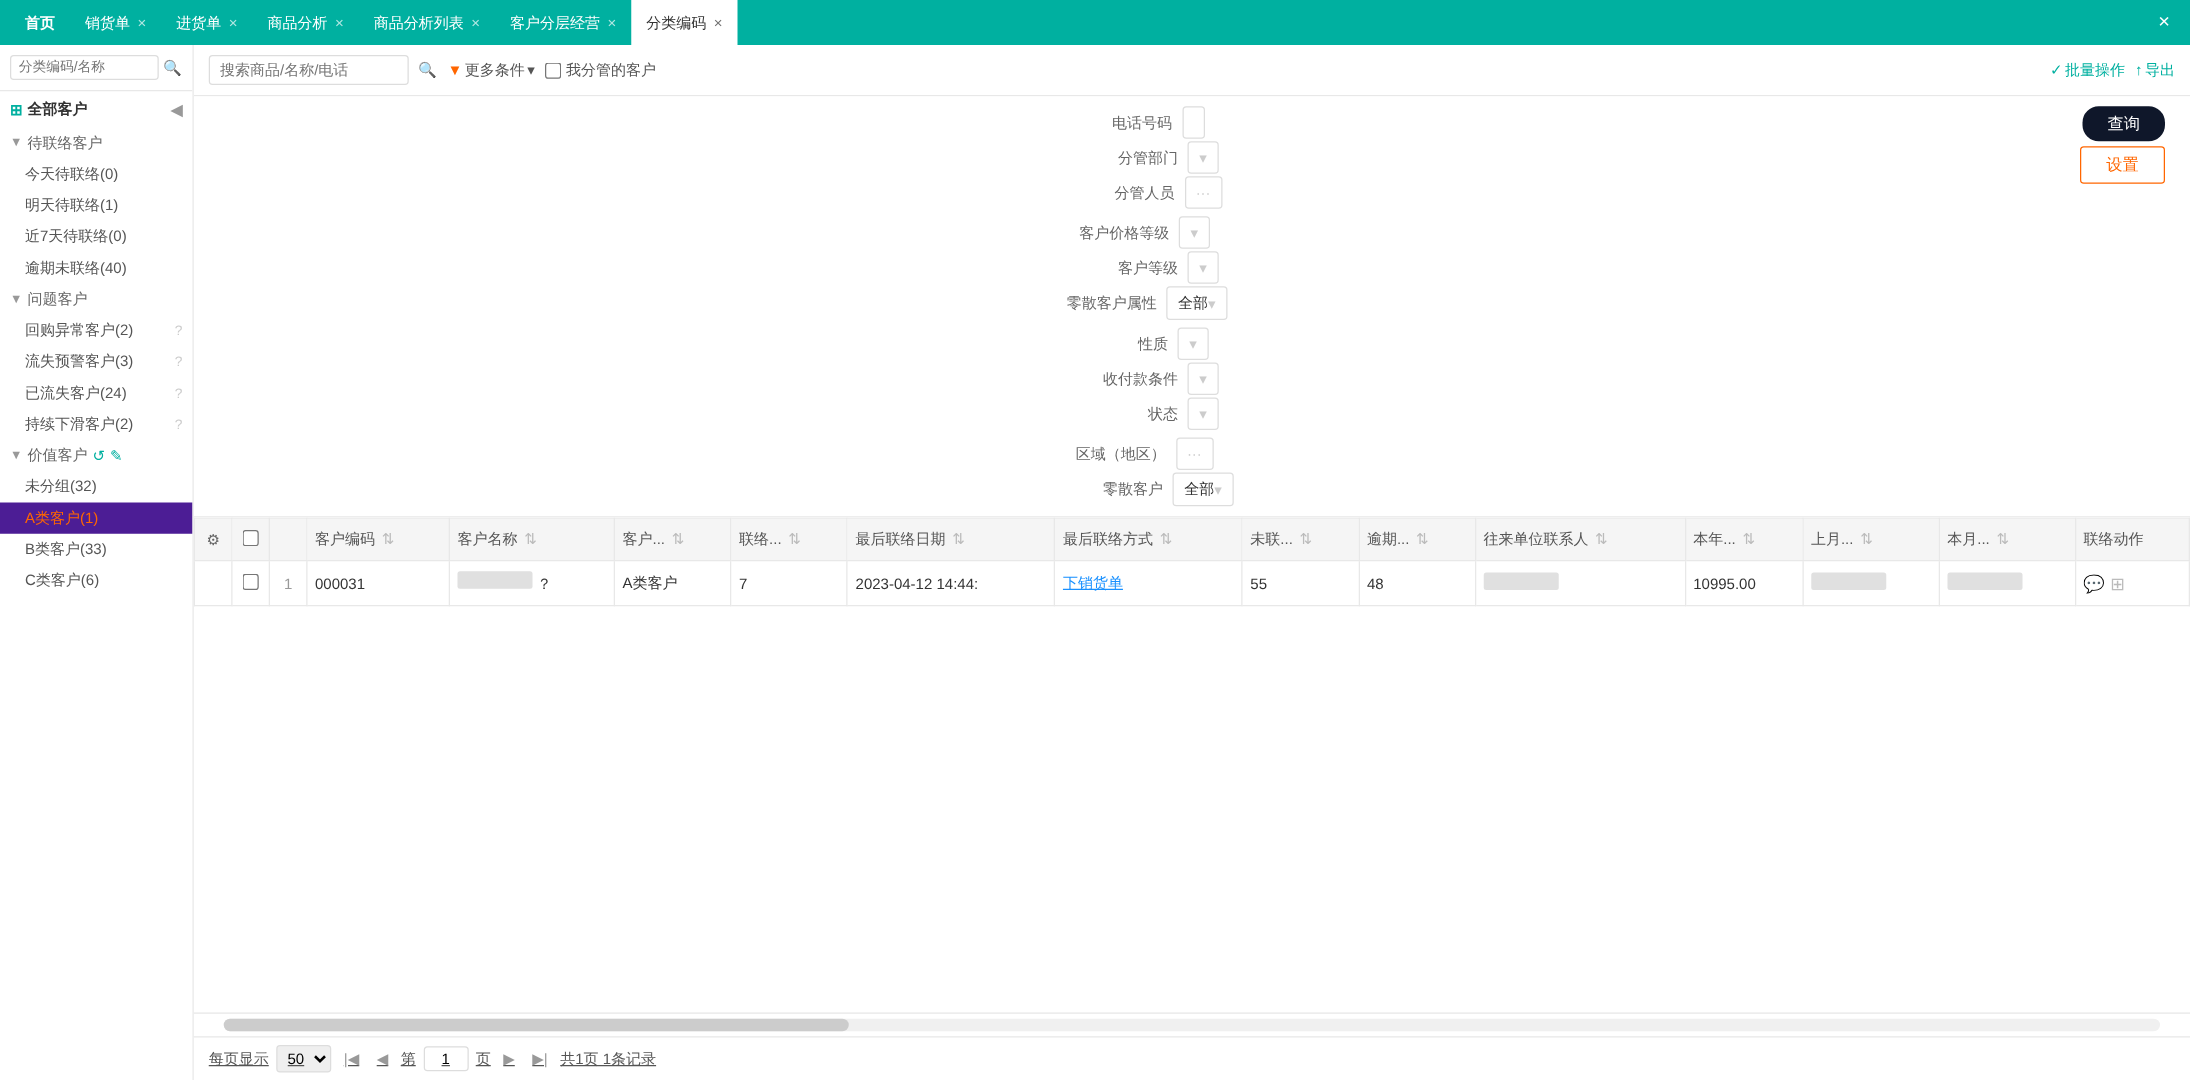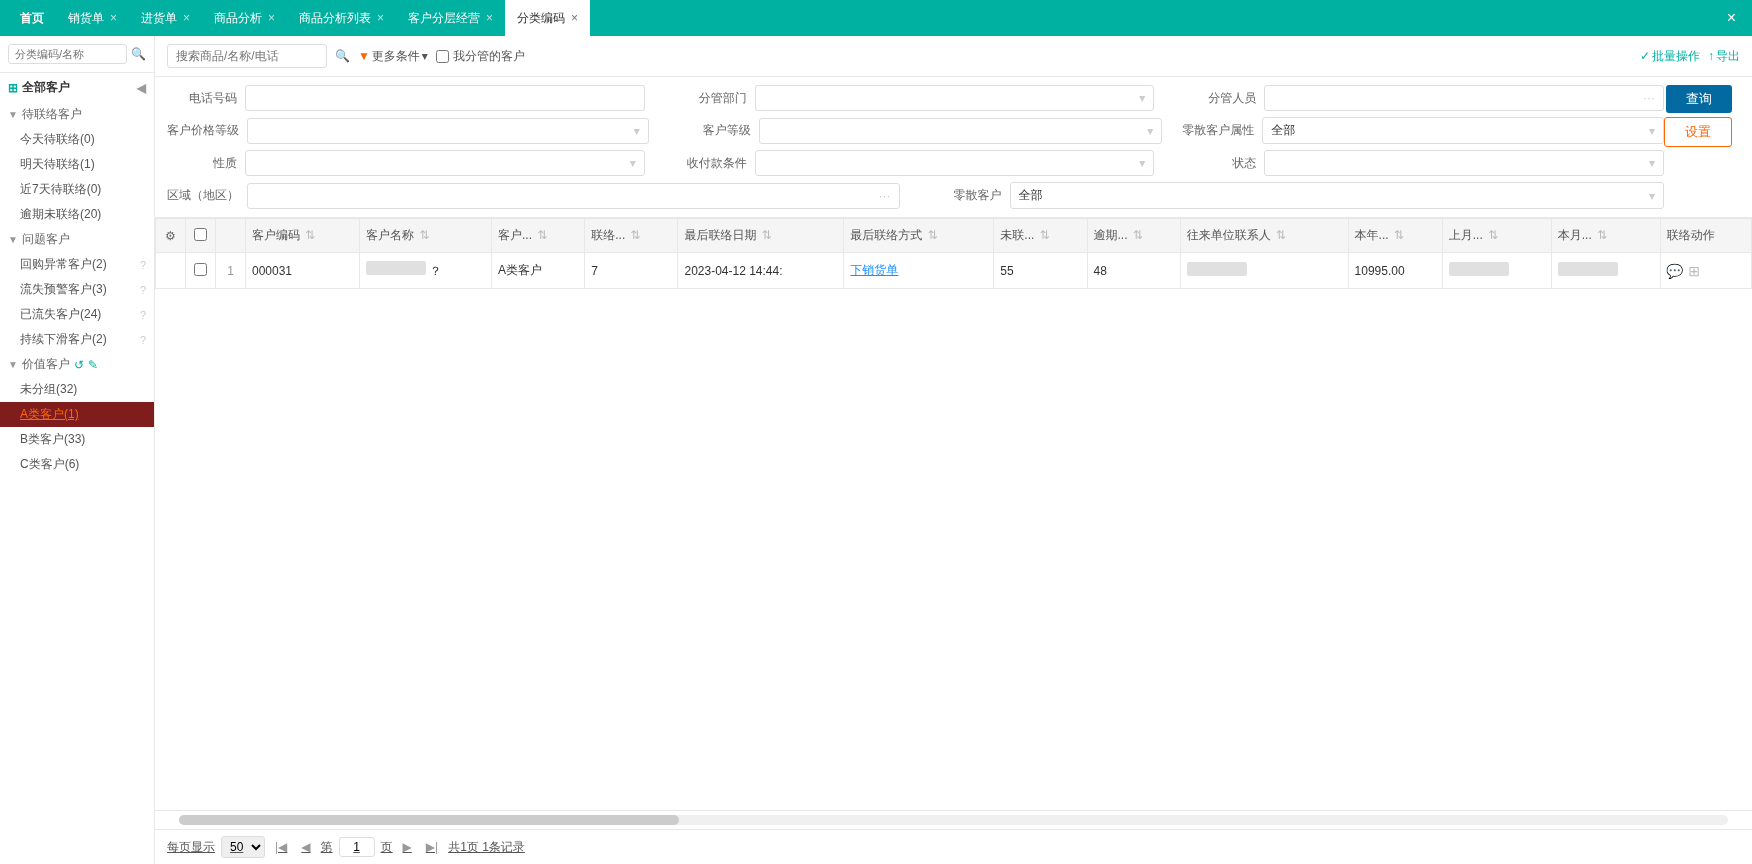--- a/index.html
+++ b/index.html
@@ -110,21 +110,21 @@
       font-size: 10px;
     }
     .sidebar-item {
       padding: 4px 8px 4px 20px;
       color: #555;
       cursor: pointer;
       display: flex;
       align-items: center;
       justify-content: space-between;
     }
-    .sidebar-item.active { background: #7f1d1d; color: #ff6600; text-decoration: underline; }
+    .sidebar-item.active { background: #4c1d95; color: #ff6600; }
     .sidebar-item .help-icon { color: #ccc; font-size: 11px; }
 
     
     .content-area {
       flex: 1;
       display: flex;
       flex-direction: column;
       overflow: hidden;
     }
 
@@ -187,21 +187,22 @@
     
     .filter-grid {
       background: #fff;
       border-bottom: 1px solid #e8e8e8;
       padding: 8px 12px;
     }
     .filter-row {
       display: flex;
       align-items: center;
       margin-bottom: 6px;
-      gap: 16px;
+      gap: 2px;
+      flex-direction: column;
     }
     .filter-row:last-child { margin-bottom: 0; }
     .filter-cell {
       display: flex;
       align-items: center;
       flex: 1;
       gap: 8px;
     }
     .filter-label {
       color: #666;
@@ -221,24 +222,24 @@
       align-items: center;
       justify-content: space-between;
       cursor: pointer;
       min-height: 26px;
     }
     .filter-input .dropdown-arrow { color: #ccc; }
     .filter-input .dots { color: #ccc; }
 
     
     .search-btn {
-      background: #0369a1;
+      background: #0f172a;
       color: white;
       border: none;
-      border-radius: 3px;
+      border-radius: 13px;
       padding: 5px 20px;
       cursor: pointer;
       font-size: 13px;
     }
     .settings-btn {
       background: white;
       color: #ff6600;
       border: 1px solid #ff6600;
       border-radius: 3px;
       padding: 5px 20px;
@@ -409,21 +410,21 @@
     <div class="sidebar-item">
       <span>今天待联络(0)</span>
     </div>
     <div class="sidebar-item">
       <span>明天待联络(1)</span>
     </div>
     <div class="sidebar-item">
       <span>近7天待联络(0)</span>
     </div>
     <div class="sidebar-item">
-      <span>逾期未联络(20)</span>
+      <span>逾期未联络(40)</span>
     </div>
 
     <div class="sidebar-group-label">
       <span class="triangle">▼</span>
       <span>问题客户</span>
     </div>
     <div class="sidebar-item">
       <span>回购异常客户(2)</span>
       <span class="help-icon">?</span>
     </div>

